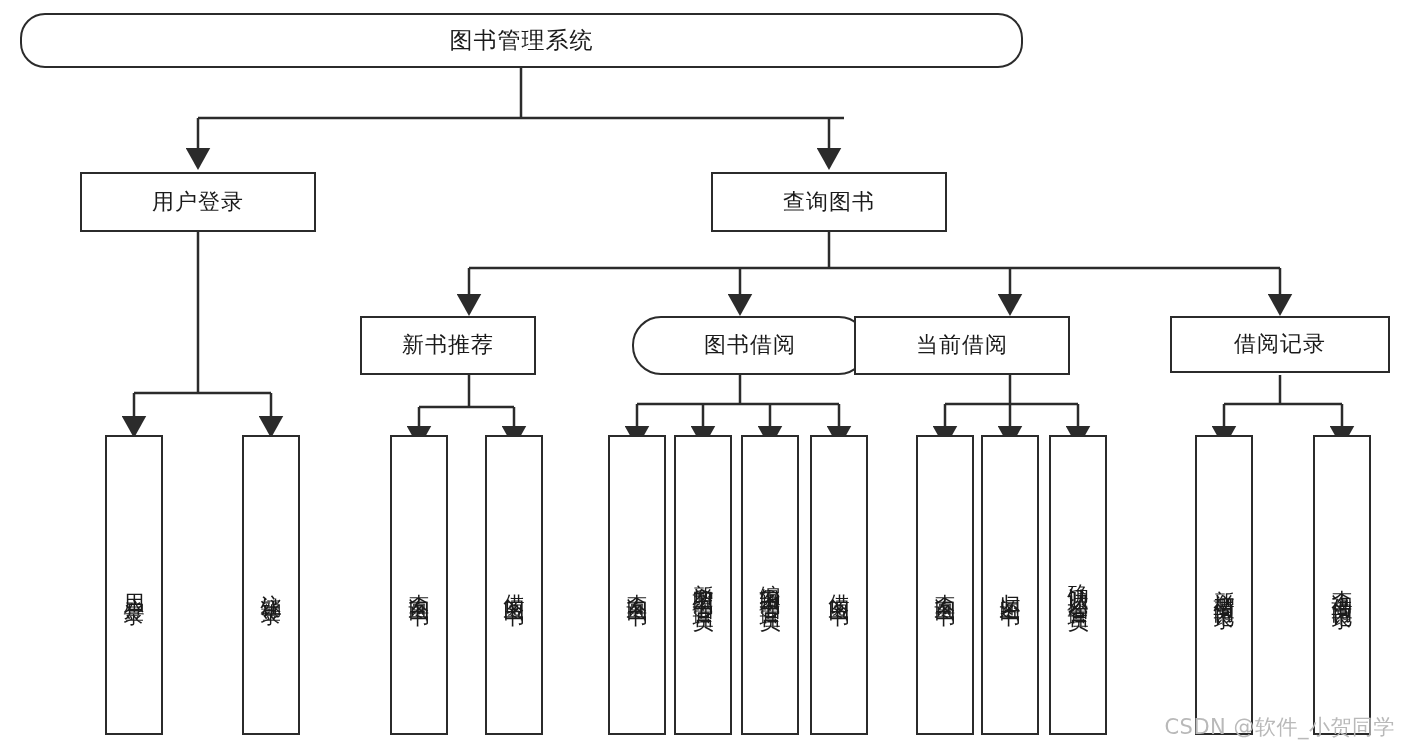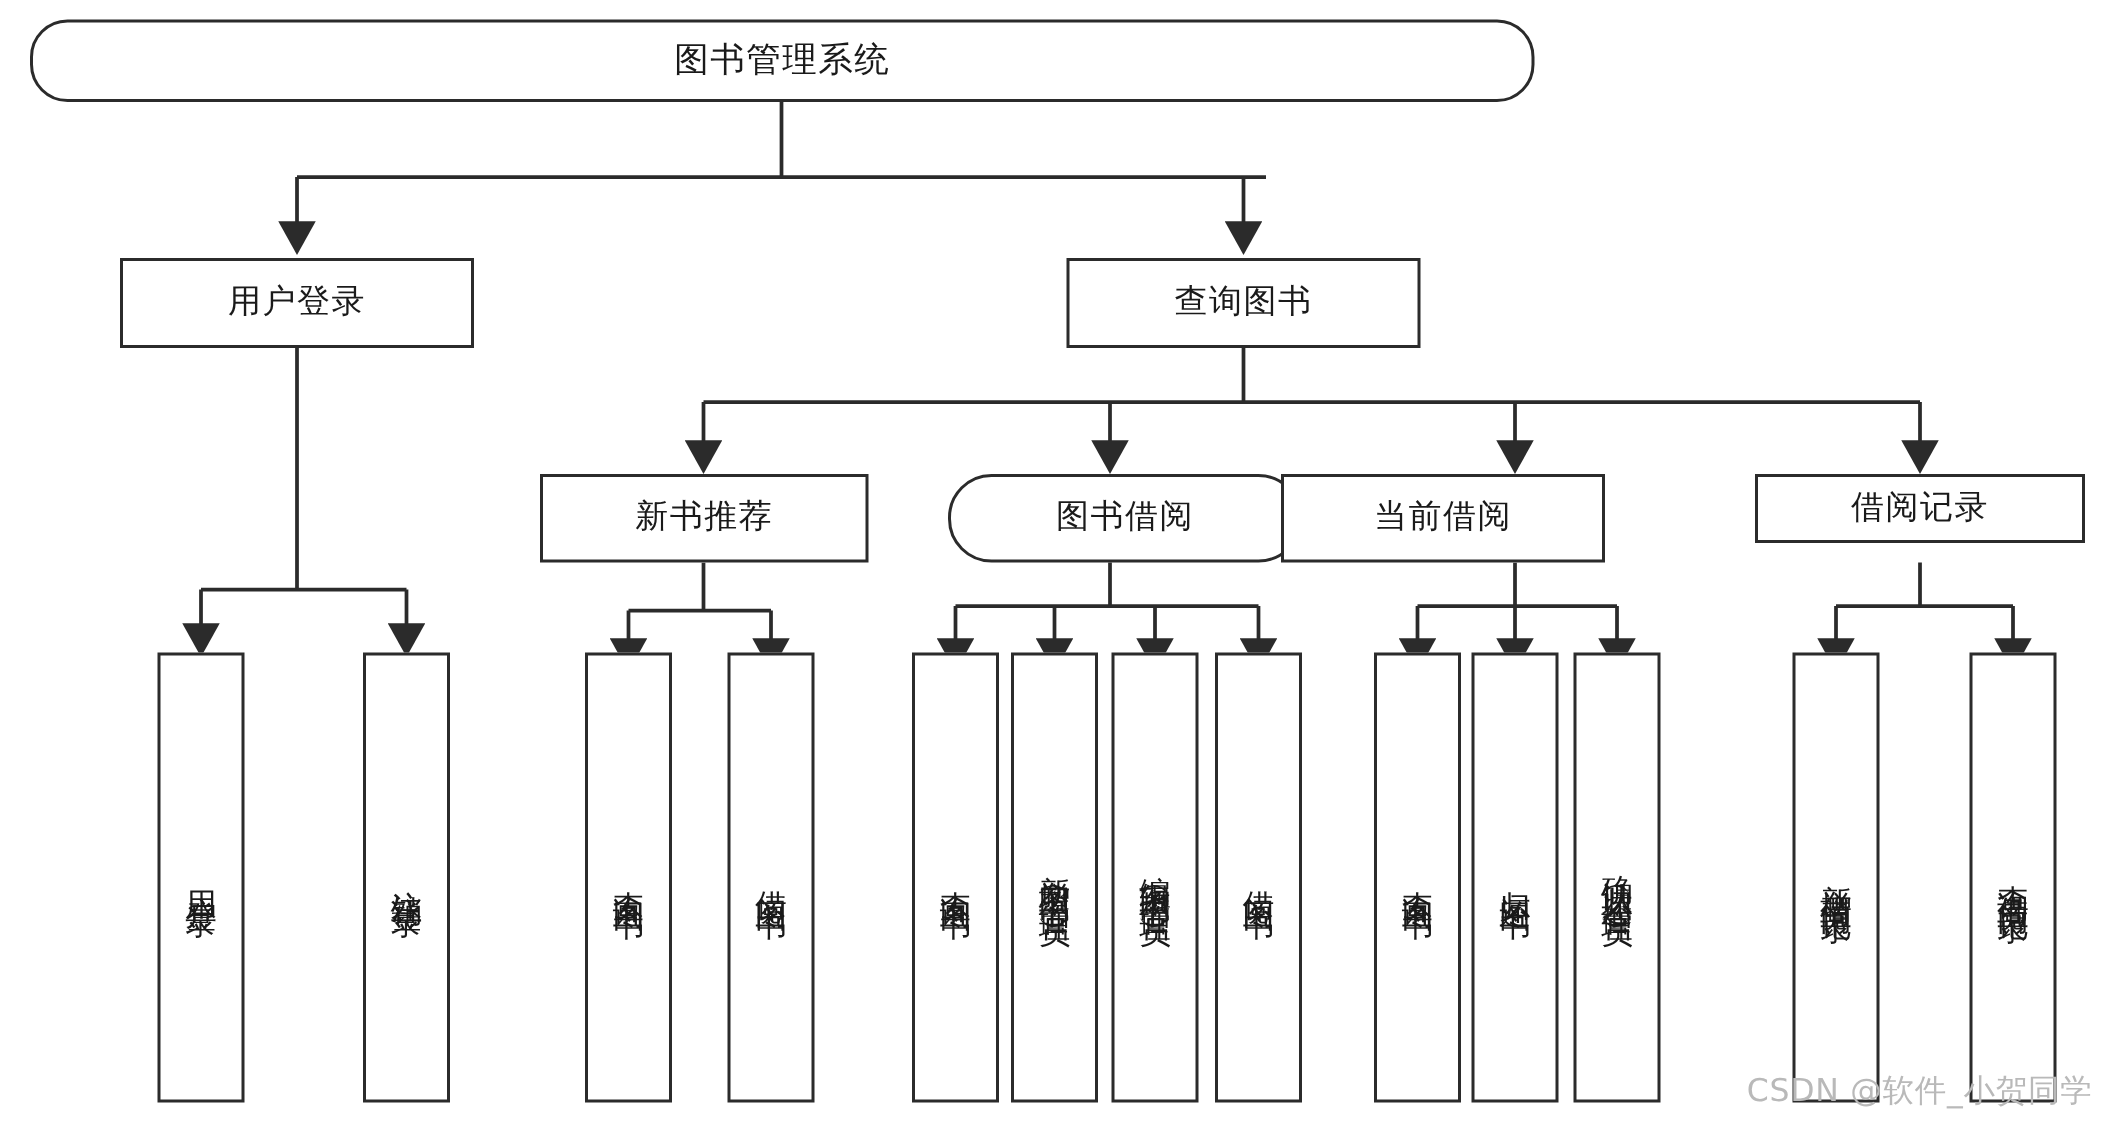--- a/index.html
+++ b/index.html
@@ -128,30 +128,30 @@
     <span>图书管理系统</span>
   </div>
 
   <div class="node horiz" style="left:80px; top:172px; width:236px; height:60px;">
     <span>用户登录</span>
   </div>
   <div class="node horiz" style="left:711px; top:172px; width:236px; height:60px;">
     <span>查询图书</span>
   </div>
 
-  <div class="node horiz" style="left:360px; top:316px; width:219px; height:59px;">
+  <div class="node horiz" style="left:360px; top:316px; width:176px; height:59px;">
     <span>新书推荐</span>
   </div>
   <div class="node horiz" style="left:632px; top:316px; width:236px; height:59px;border-radius:29px;">
     <span>图书借阅</span>
   </div>
   <div class="node horiz" style="left:854px; top:316px; width:216px; height:59px;">
     <span>当前借阅</span>
   </div>
-  <div class="node horiz" style="left:1170px; top:316px; width:220px; height:46px;">
+  <div class="node horiz" style="left:1170px; top:316px; width:220px; height:57px;">
     <span>借阅记录</span>
   </div>
 
   <div class="node vert" style="left:105px; top:435px; width:58px; height:300px;">
     <span class="vtext">用户登录</span>
   </div>
   <div class="node vert" style="left:242px; top:435px; width:58px; height:300px;">
     <span class="vtext">注销登录</span>
   </div>
 

